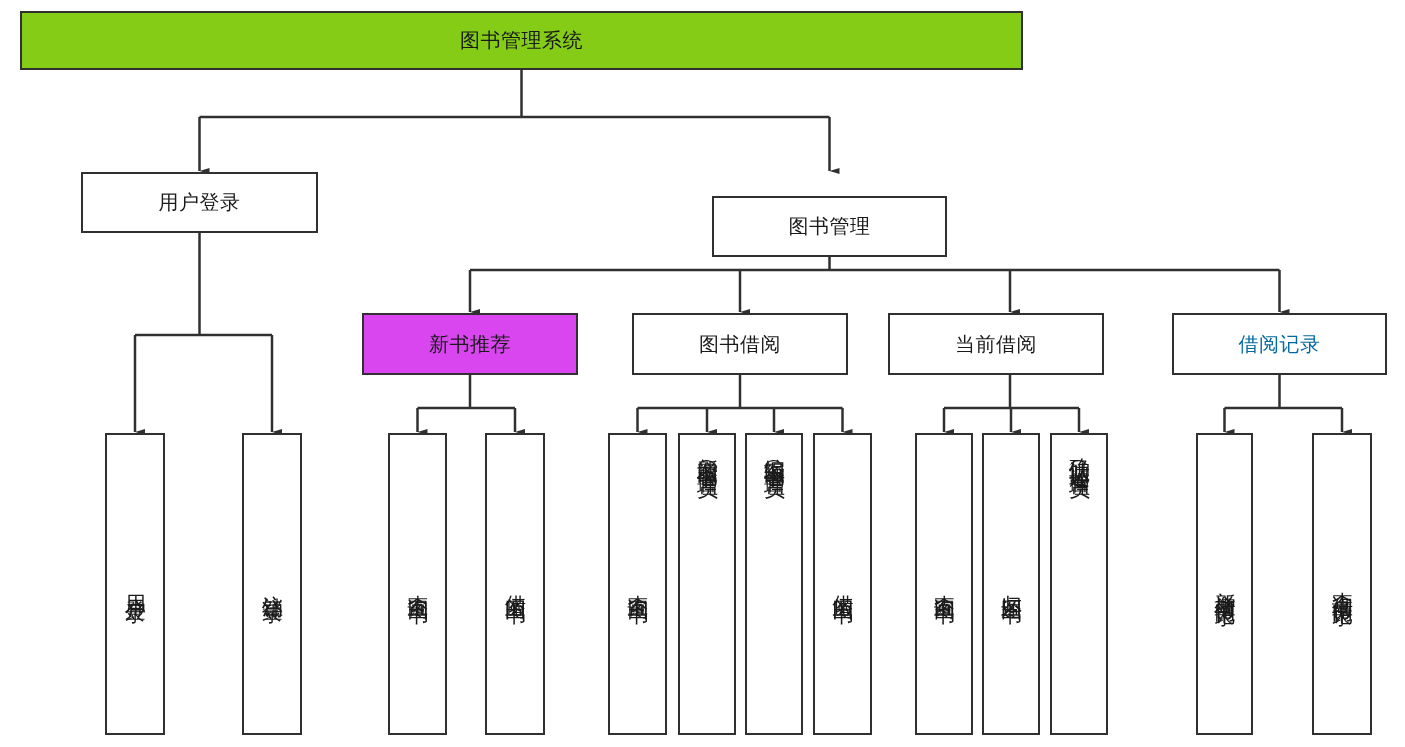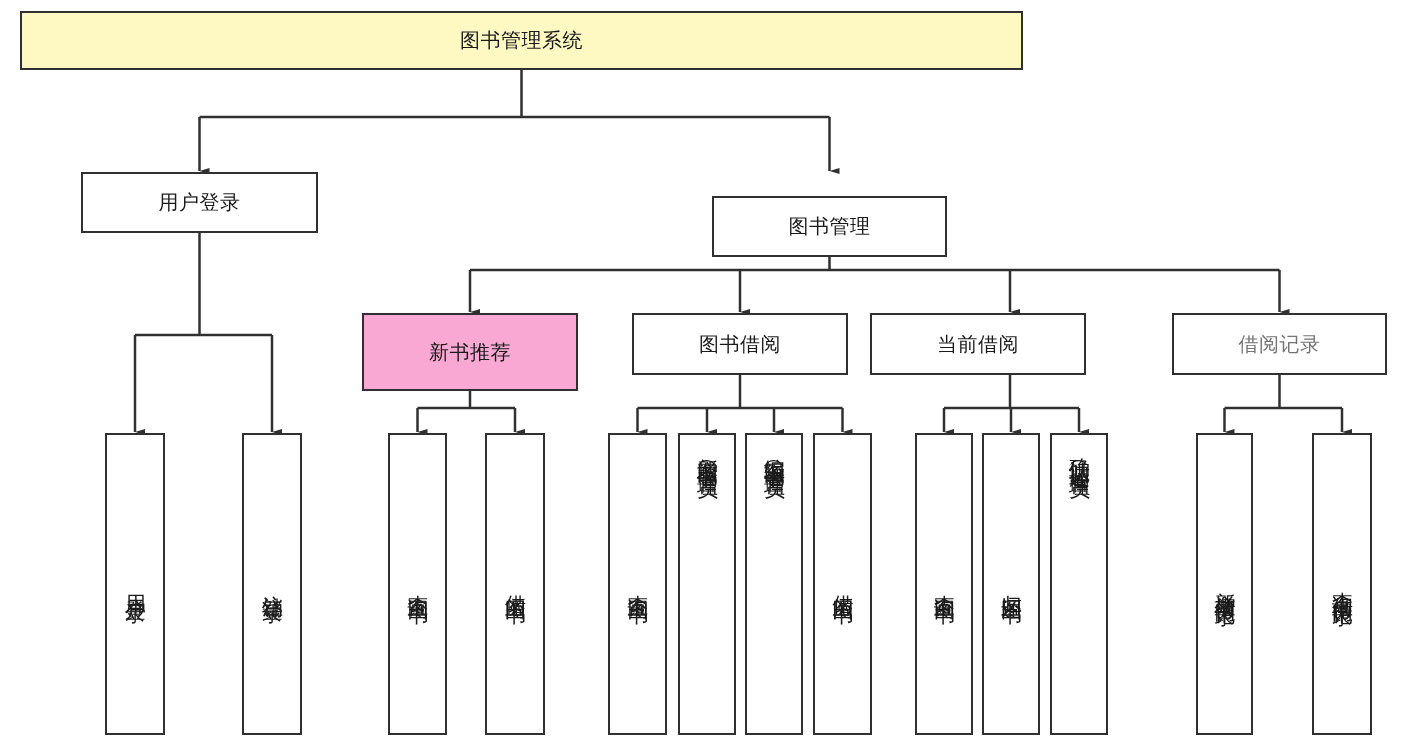--- a/index.html
+++ b/index.html
@@ -98,40 +98,40 @@
         <line x1="944" y1="408" x2="944" y2="432" stroke="#303030" stroke-width="2.5" marker-end="url(#arrowhead)"></line>
         <line x1="1011" y1="408" x2="1011" y2="432" stroke="#303030" stroke-width="2.5" marker-end="url(#arrowhead)"></line>
         <line x1="1079" y1="408" x2="1079" y2="432" stroke="#303030" stroke-width="2.5" marker-end="url(#arrowhead)"></line>
         <line x1="1279.5" y1="375" x2="1279.5" y2="408" stroke="#303030" stroke-width="2.5"></line>
         <line x1="1224.5" y1="408" x2="1342" y2="408" stroke="#303030" stroke-width="2.5"></line>
         <line x1="1224.5" y1="408" x2="1224.5" y2="432" stroke="#303030" stroke-width="2.5" marker-end="url(#arrowhead)"></line>
         <line x1="1342" y1="408" x2="1342" y2="432" stroke="#303030" stroke-width="2.5" marker-end="url(#arrowhead)"></line>
       </g>
   </svg>
   <div id="node-layer">
-      <div class="node horiz" style="left: 20px; top: 11px; width: 1003px; height: 59px; border-color: rgb(48, 48, 48); background: #fef9c3;">
+      <div class="node horiz" style="left: 20px; top: 11px; width: 1003px; height: 59px; border-color: rgb(48, 48, 48); background: #84cc16;">
         <span class="label" style="color: rgb(26, 26, 26);">图书管理系统</span>
       </div>
       <div class="node horiz" style="left: 81px; top: 172px; width: 237px; height: 61px; border-color: rgb(48, 48, 48); background: rgb(255, 255, 255);">
         <span class="label" style="color: rgb(26, 26, 26);">用户登录</span>
       </div>
       <div class="node horiz" style="left: 712px; top: 172px; width: 235px; height: 61px; border-color: rgb(48, 48, 48); background: rgb(255, 255, 255); margin-top: 24px;">
         <span class="label" style="color: rgb(26, 26, 26);">图书管理</span>
       </div>
-      <div class="node horiz" style="left: 362px; top: 313px; width: 216px; height: 78px; border-color: rgb(48, 48, 48); background: #f9a8d4;">
+      <div class="node horiz" style="left: 362px; top: 313px; width: 216px; height: 62px; border-color: rgb(48, 48, 48); background: #d946ef;">
         <span class="label" style="color: rgb(26, 26, 26);">新书推荐</span>
       </div>
       <div class="node horiz" style="left: 632px; top: 313px; width: 216px; height: 62px; border-color: rgb(48, 48, 48); background: rgb(255, 255, 255); justify-content: center;">
         <span class="label" style="color: rgb(26, 26, 26);">图书借阅</span>
       </div>
-      <div class="node horiz" style="left: 870px; top: 313px; width: 216px; height: 62px; border-color: rgb(48, 48, 48); background: rgb(255, 255, 255);">
+      <div class="node horiz" style="left: 888px; top: 313px; width: 216px; height: 62px; border-color: rgb(48, 48, 48); background: rgb(255, 255, 255);">
         <span class="label" style="color: rgb(26, 26, 26);">当前借阅</span>
       </div>
       <div class="node horiz" style="left: 1172px; top: 313px; width: 215px; height: 62px; border-color: rgb(48, 48, 48); background: rgb(255, 255, 255);">
-        <span class="label" style="color: #737373;">借阅记录</span>
+        <span class="label" style="color: #0369a1;">借阅记录</span>
       </div>
       <div class="node vert centered" style="left: 105px; top: 433px; width: 60px; height: 302px; border-color: rgb(48, 48, 48); background: rgb(255, 255, 255);">
         <span class="label" style="color: rgb(26, 26, 26);">用户登录</span>
       </div>
       <div class="node vert centered" style="left: 242px; top: 433px; width: 60px; height: 302px; border-color: rgb(48, 48, 48); background: rgb(255, 255, 255);">
         <span class="label" style="color: rgb(26, 26, 26);">注销登录</span>
       </div>
       <div class="node vert centered" style="left: 388px; top: 433px; width: 59px; height: 302px; border-color: rgb(48, 48, 48); background: rgb(255, 255, 255);">
         <span class="label" style="color: rgb(26, 26, 26);">查询图书</span>
       </div>

